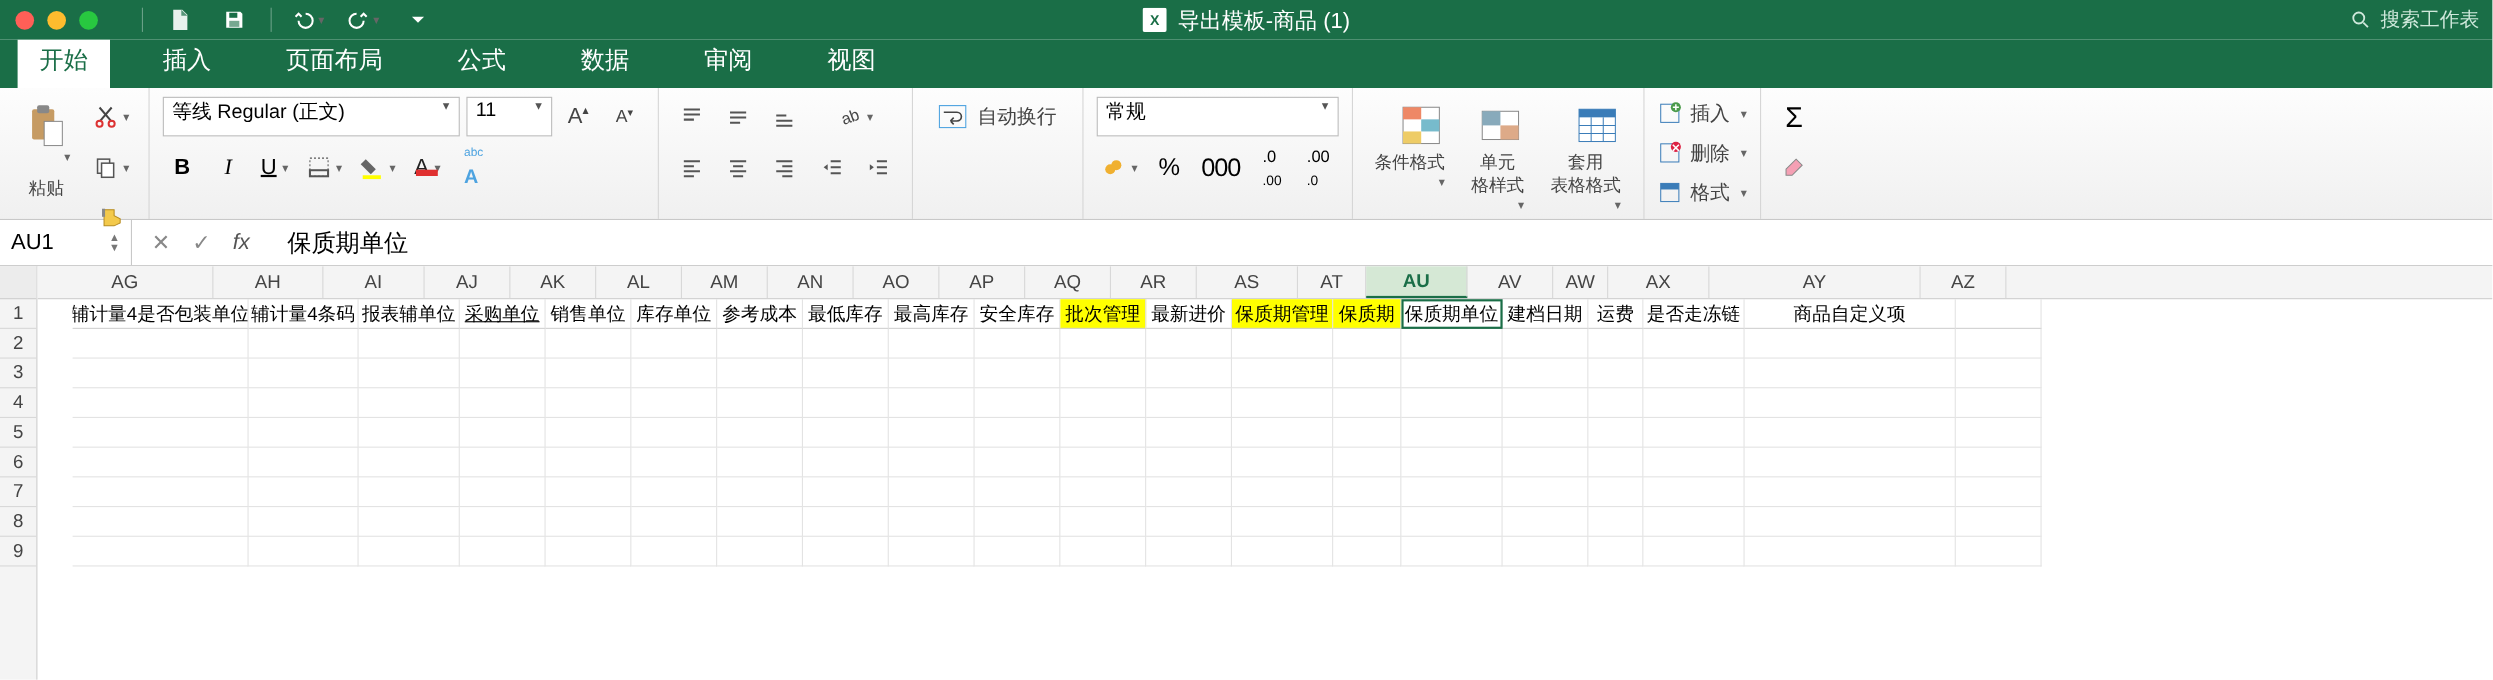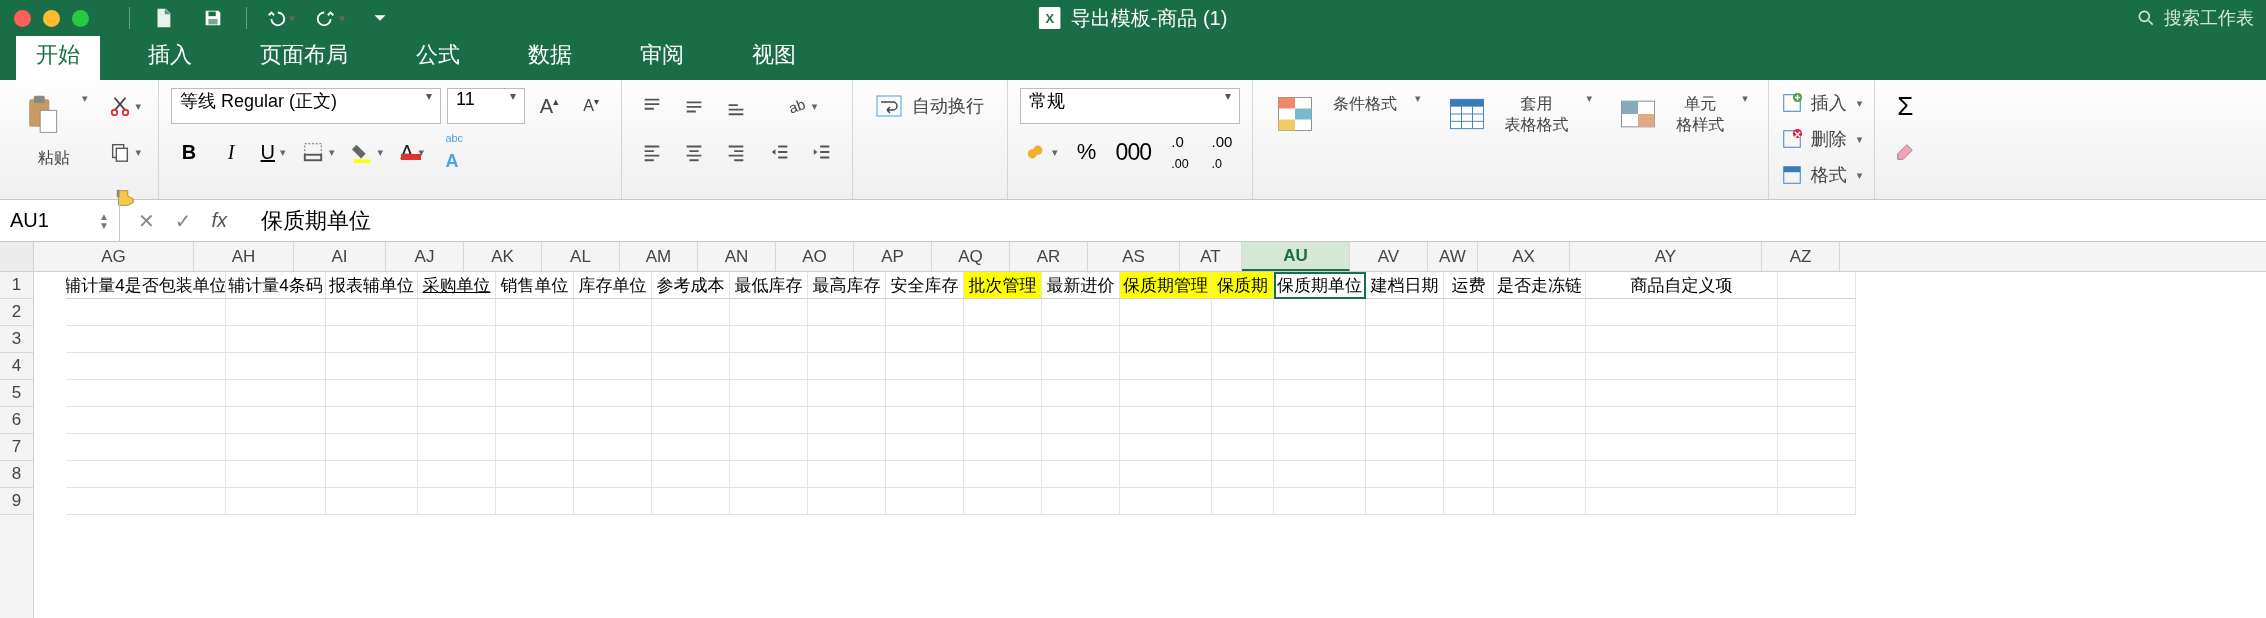--- a/index.html
+++ b/index.html
@@ -30,21 +30,21 @@
   .lbl-under { font-size:16px; color:#444; text-align:center; margin-top:2px; }
   .vstack { display:flex; flex-direction:column; gap:6px; align-items:center; }
   .hstack { display:flex; gap:6px; align-items:center; }
   .row2 { display:flex; flex-direction:column; gap:10px; }
   .btn { height:36px; min-width:36px; border:1px solid transparent; border-radius:4px; display:flex; align-items:center; justify-content:center; padding:0 4px; gap:3px;}
   .btn svg { width:22px; height:22px; }
   .dd-caret::after { content:"▾"; font-size:11px; color:#666; margin-left:2px;}
   .combo { height:36px; border:1px solid #bcbcbc; background:#fff; display:flex; padding:0 8px; font-size:18px; gap:10px;}
   .combo .caret { margin-left:auto; color:#555; font-size:12px; }
   .font-combo { width:270px; } .size-combo { width:78px; }
-  .bigbtn { display:flex; flex-direction:row; align-items:flex-start; gap:16px; padding:4px 8px; border-radius:4px;}
+  .bigbtn { display:flex; flex-direction:column; align-items:flex-end; gap:0; padding:4px 8px; border-radius:4px;}
   .bigbtn svg { width:44px; height:44px; }
   .wide-btn { height:36px; display:flex; align-items:center; gap:10px; padding:0 10px; border:1px solid transparent; border-radius:4px; font-size:18px; color:#444;}
   .wide-btn.disabled { color:#a0a0a0; }
   .wide-btn svg { width:26px; height:22px; }
   .num-combo { width:220px; }
   .cell-ops { display:flex; flex-direction:column; gap:6px; }
   .cell-op { display:flex; align-items:center; gap:8px; font-size:18px; color:#444; height:30px;}
   .cell-op svg { width:22px; height:22px; }
 
   
@@ -339,35 +339,35 @@
         <svg viewBox="0 0 48 48">
             <rect x="6" y="6" width="36" height="36" fill="#fff" stroke="#888"></rect>
             <rect x="6" y="6" width="18" height="12" fill="#e86"></rect>
             <rect x="24" y="18" width="18" height="12" fill="#7bc"></rect>
             <rect x="6" y="30" width="18" height="12" fill="#ec6"></rect>
           </svg>
         <div class="lbl-under">条件格式</div>
       </div>
       <div class="bigbtn dd-caret">
         <svg viewBox="0 0 48 48">
+            <rect x="6" y="10" width="36" height="28" fill="#fff" stroke="#888"></rect>
+            <rect x="6" y="10" width="18" height="14" fill="#8ab"></rect>
+            <rect x="24" y="24" width="18" height="14" fill="#da8"></rect>
+          </svg>
+        <div class="lbl-under" style="white-space:pre">单元
+格样式</div>
+      </div>
+      <div class="bigbtn dd-caret">
+        <svg viewBox="0 0 48 48">
             <rect x="6" y="8" width="36" height="32" fill="#fff" stroke="#3a7cb8"></rect>
             <rect x="6" y="8" width="36" height="8" fill="#3a7cb8"></rect>
             <path stroke="#3a7cb8" d="M6 24h36M6 32h36M18 16v24M30 16v24"></path>
           </svg>
         <div class="lbl-under" style="white-space:pre">套用
 表格格式</div>
-      </div>
-      <div class="bigbtn dd-caret">
-        <svg viewBox="0 0 48 48">
-            <rect x="6" y="10" width="36" height="28" fill="#fff" stroke="#888"></rect>
-            <rect x="6" y="10" width="18" height="14" fill="#8ab"></rect>
-            <rect x="24" y="24" width="18" height="14" fill="#da8"></rect>
-          </svg>
-        <div class="lbl-under" style="white-space:pre">单元
-格样式</div>
       </div>
     </div>
   </div>
 
   <div class="group">
     <div class="cell-ops">
       <div class="cell-op dd-caret">
           <svg viewBox="0 0 24 24">
             <rect x="3" y="3" width="18" height="18" fill="none" stroke="#3a7cb8"></rect>
             <circle cx="18" cy="6" r="5" fill="#4b9b4b"></circle>
@@ -447,21 +447,21 @@
         <div class="colhdr" style="width: 78px;">AK</div>
         <div class="colhdr" style="width: 78px;">AL</div>
         <div class="colhdr" style="width: 78px;">AM</div>
         <div class="colhdr" style="width: 78px;">AN</div>
         <div class="colhdr" style="width: 78px;">AO</div>
         <div class="colhdr" style="width: 78px;">AP</div>
         <div class="colhdr" style="width: 78px;">AQ</div>
         <div class="colhdr" style="width: 78px;">AR</div>
         <div class="colhdr" style="width: 92px;">AS</div>
         <div class="colhdr" style="width: 62px;">AT</div>
-        <div class="colhdr sel" style="width: 108px; text-align: center;">AU</div>
+        <div class="colhdr sel" style="width: 92px; text-align: center;">AU</div>
         <div class="colhdr" style="width: 78px;">AV</div>
         <div class="colhdr" style="width: 50px;">AW</div>
         <div class="colhdr" style="width: 92px;">AX</div>
         <div class="colhdr" style="width: 192px;">AY</div>
         <div class="colhdr" style="width: 78px;">AZ</div>
       </div>
     <div class="rows" id="rows">
         <div class="row r1">
           <div class="cell" style="width: 160px;">辅计量4是否包装单位</div>
           <div class="cell" style="width: 100px;">辅计量4条码</div>

